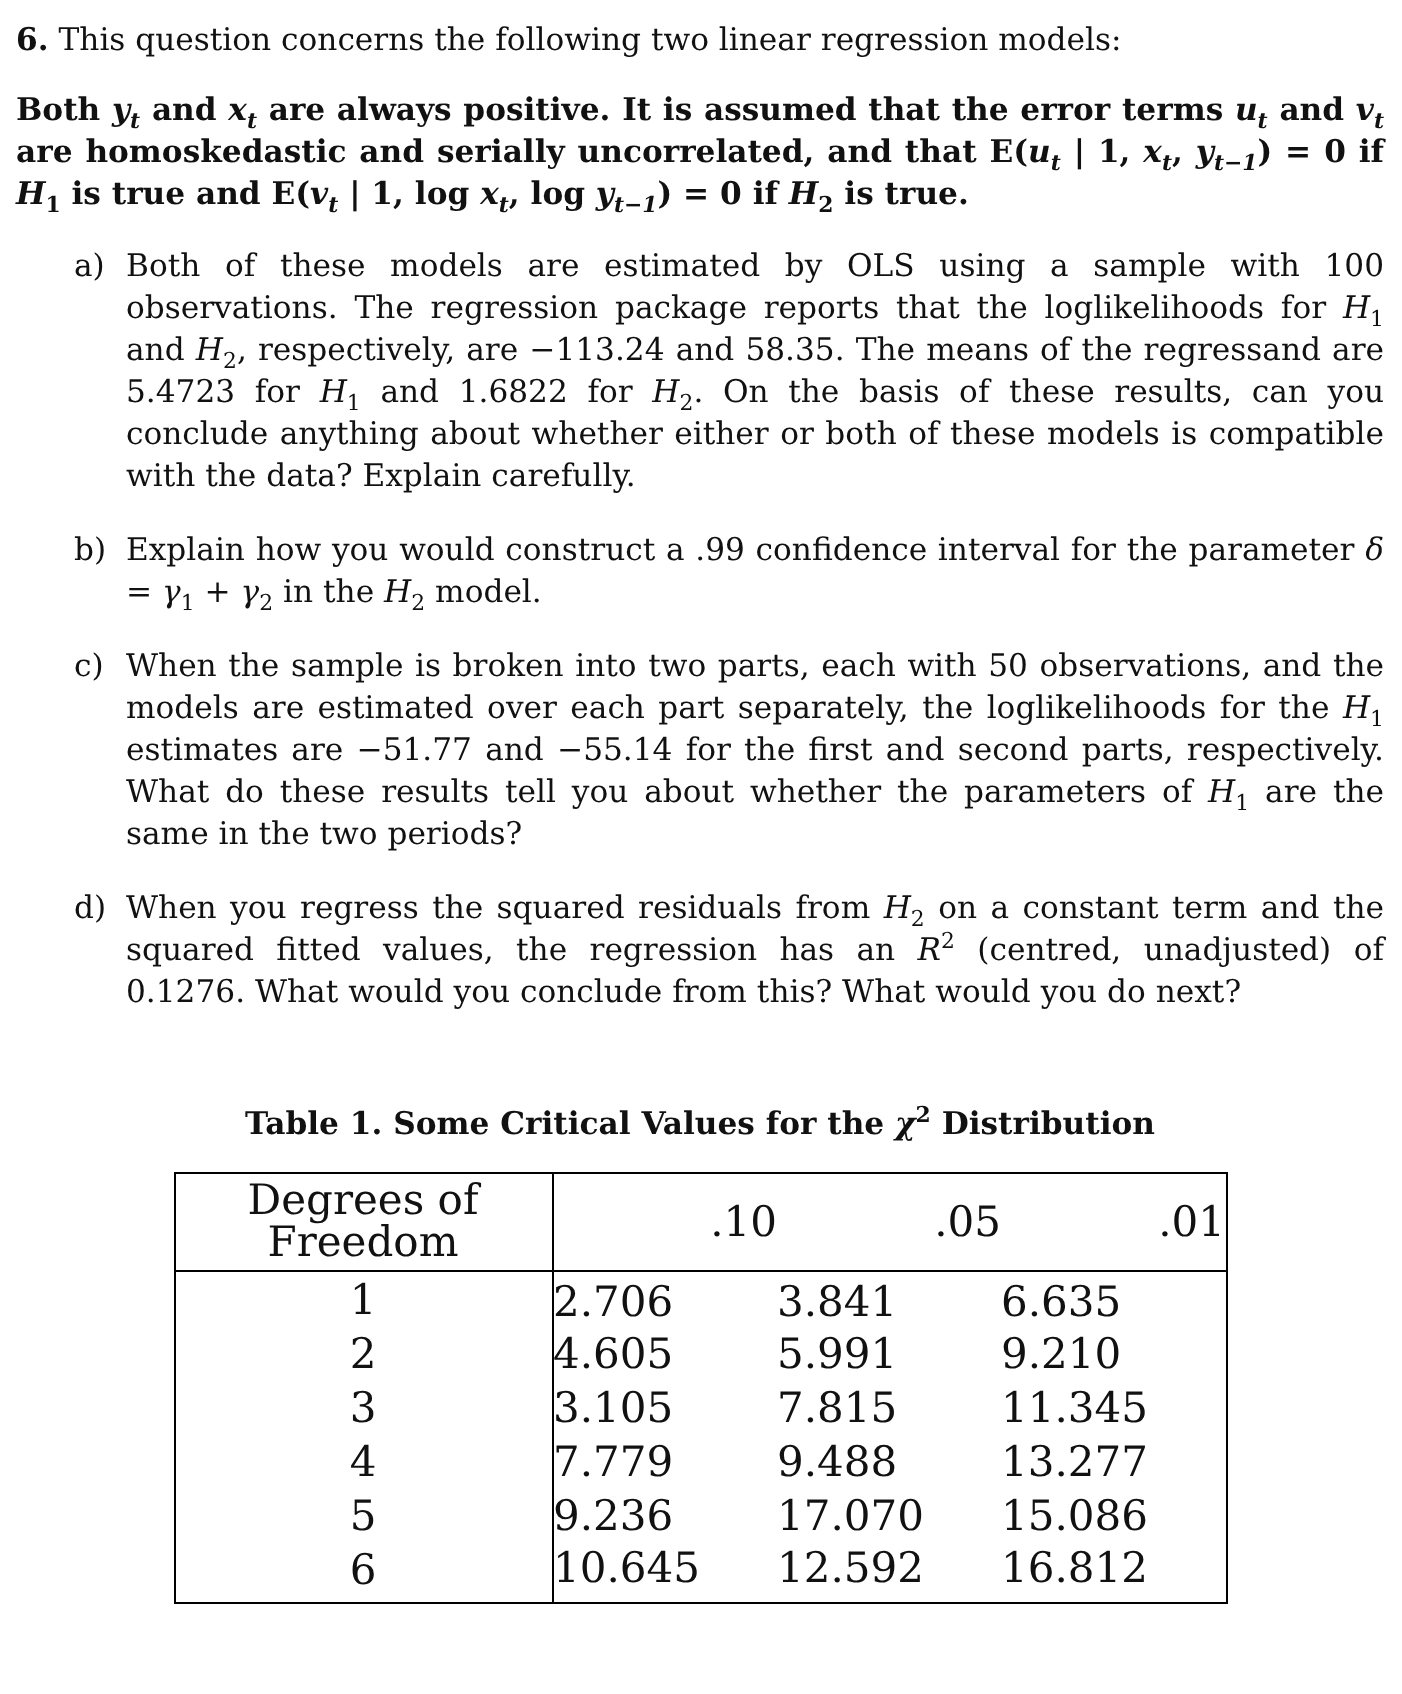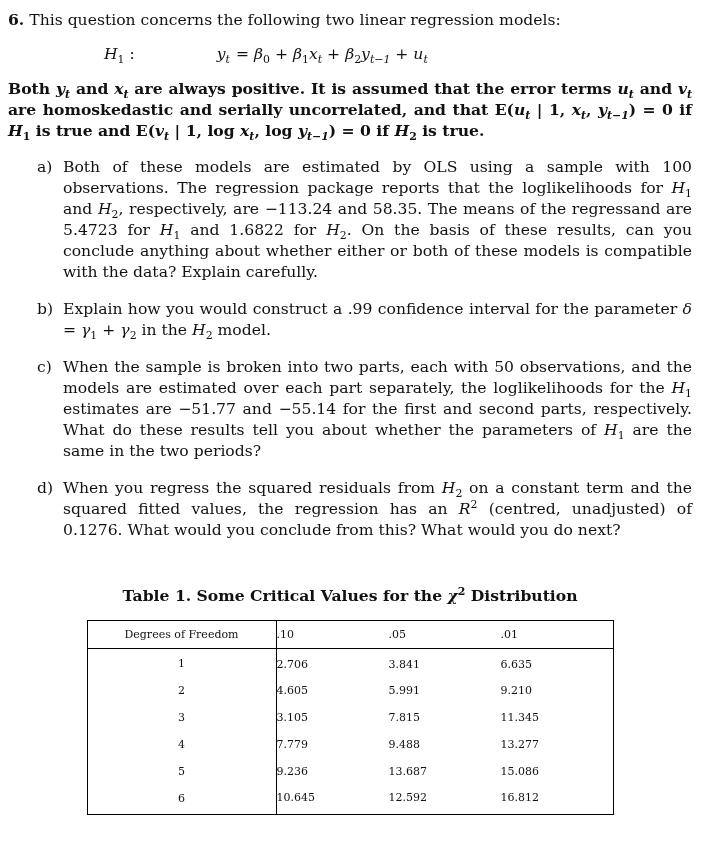--- a/index.html
+++ b/index.html
@@ -58,57 +58,52 @@
   .table-title {
     margin: 44px 0 0 0;
     text-align: center;
     font-weight: bold;
   }
 
   .cv-table {
     border-collapse: collapse;
     border: 1px solid #000000;
     margin: 14px auto 0 auto;
-    font-size: 11px;
+    font-size: 21px;
   }
   .cv-table th { font-weight: normal; }
   .cv-table thead tr { border-bottom: 1px solid #000000; }
   .cv-table .df-col {
     border-right: 1px solid #000000;
     width: 176px;
     text-align: center;
     padding: 3px 6px;
   }
   .cv-table th.num-col {
     width: 86px;
-    text-align: left;
+    text-align: right;
     padding: 3px 0;
     margin-top: 28px;
   }
   .cv-table td.num-col {
     width: 86px;
     text-align: left;
     padding: 1.5px 26px 1.5px 0;
   }
   .cv-table tbody tr:first-child td { padding-top: 4px; }
   .cv-table tbody tr:last-child td { padding-bottom: 5px; }
 </style>
 </head>
 <body>
 
 <div class="page">
 
   <p class="heading"><span class="q-number">6.</span> <span>This question concerns the following two linear regression models:</span></p>
 
   <div class="models">
-    <div class="model-row">
-      <span class="model-label"><i>H</i><sub>1</sub> :</span>
-      <span class="model-lhs"><i>y<sub>t</sub></i></span>
-      <span class="model-rhs">= <i>β</i><sub>0</sub> + <i>β</i><sub>1</sub><i>x<sub>t</sub></i> + <i>β</i><sub>2</sub><i>y<sub>t−1</sub></i> + <i>u<sub>t</sub></i></span>
-    </div>
   </div>
 
   <p class="para">Both <i>y<sub>t</sub></i> and <i>x<sub>t</sub></i> are always positive. It is assumed that the error terms <i>u<sub>t</sub></i> and <i>v<sub>t</sub></i> are homoskedastic and serially uncorrelated, and that E(<i>u<sub>t</sub></i> | 1, <i>x<sub>t</sub></i>, <i>y<sub>t−1</sub></i>) = 0 if <i>H</i><sub>1</sub> is true and E(<i>v<sub>t</sub></i> | 1, log <i>x<sub>t</sub></i>, log <i>y<sub>t−1</sub></i>) = 0 if <i>H</i><sub>2</sub> is true.</p>
 
   <div>
     <div class="part">
       <span class="part-label">a)</span>
       <div class="part-text">Both of these models are estimated by OLS using a sample with 100 observations. The regression package reports that the loglikelihoods for <i>H</i><sub>1</sub> and <i>H</i><sub>2</sub>, respectively, are −113.24 and 58.35. The means of the regressand are 5.4723 for <i>H</i><sub>1</sub> and 1.6822 for <i>H</i><sub>2</sub>. On the basis of these results, can you conclude anything about whether either or both of these models is compatible with the data? Explain carefully.</div>
     </div>
     <div class="part">
@@ -157,21 +152,21 @@
       </tr>
       <tr>
         <td class="df-col">4</td>
         <td class="num-col">7.779</td>
         <td class="num-col">9.488</td>
         <td class="num-col">13.277</td>
       </tr>
       <tr>
         <td class="df-col">5</td>
         <td class="num-col">9.236</td>
-        <td class="num-col">13.687</td>
+        <td class="num-col">17.070</td>
         <td class="num-col">15.086</td>
       </tr>
       <tr>
         <td class="df-col">6</td>
         <td class="num-col">10.645</td>
         <td class="num-col">12.592</td>
         <td class="num-col">16.812</td>
       </tr>
     </tbody>
   </table>

